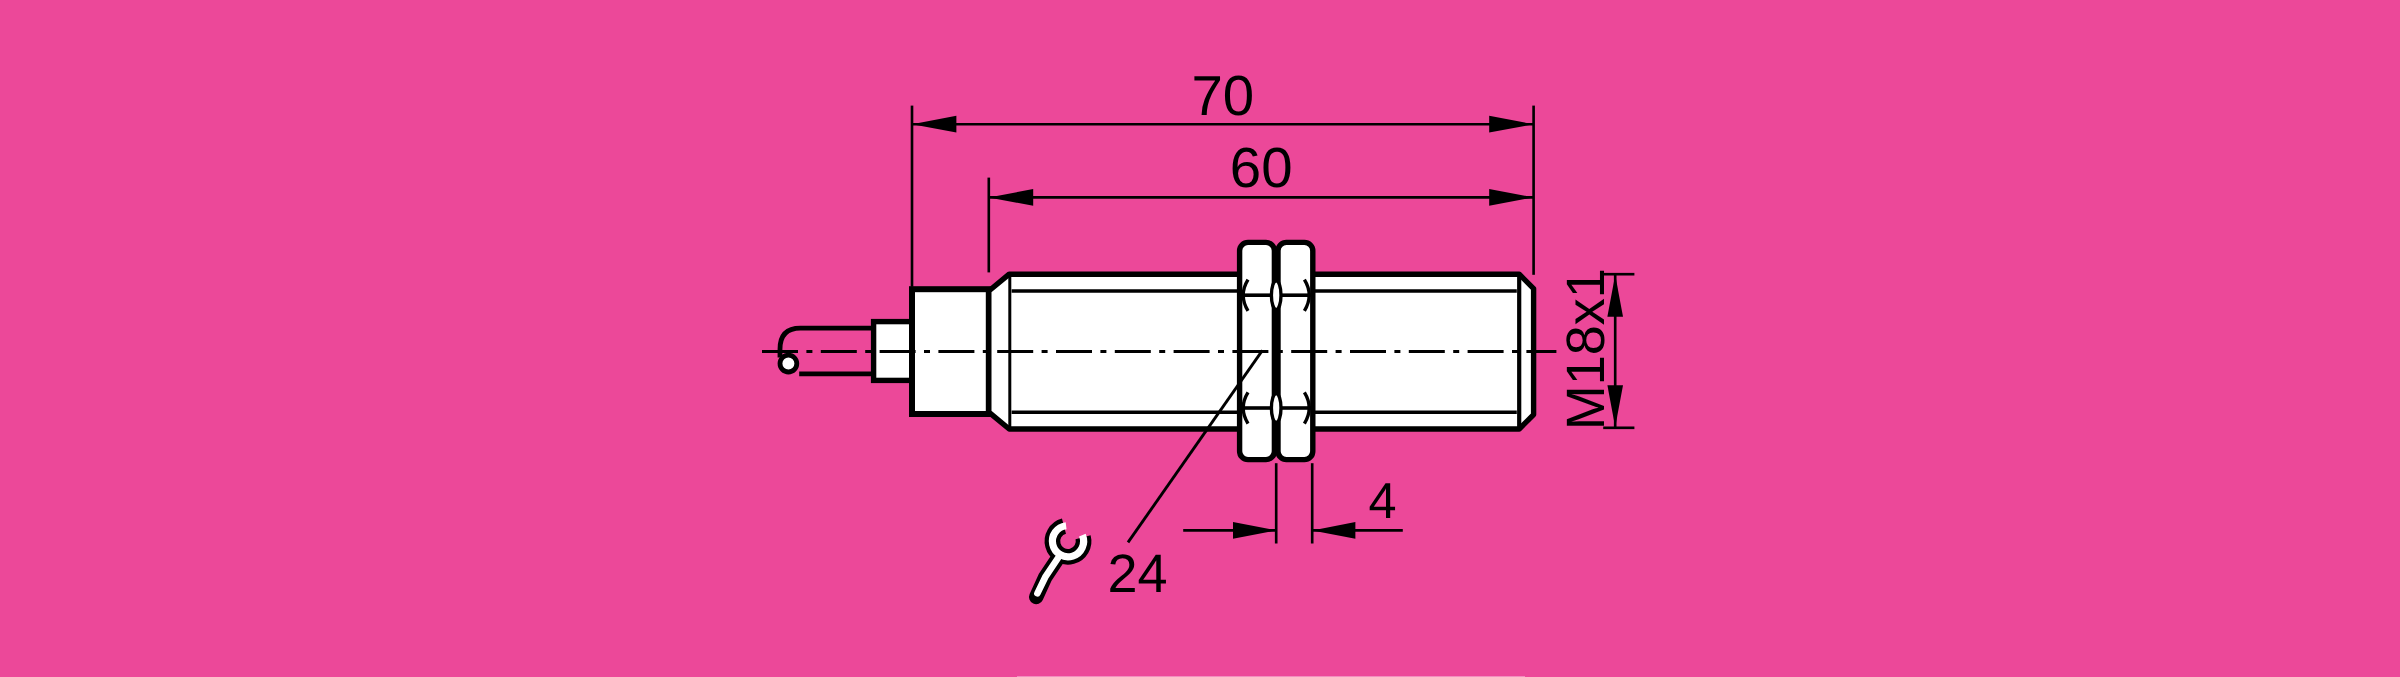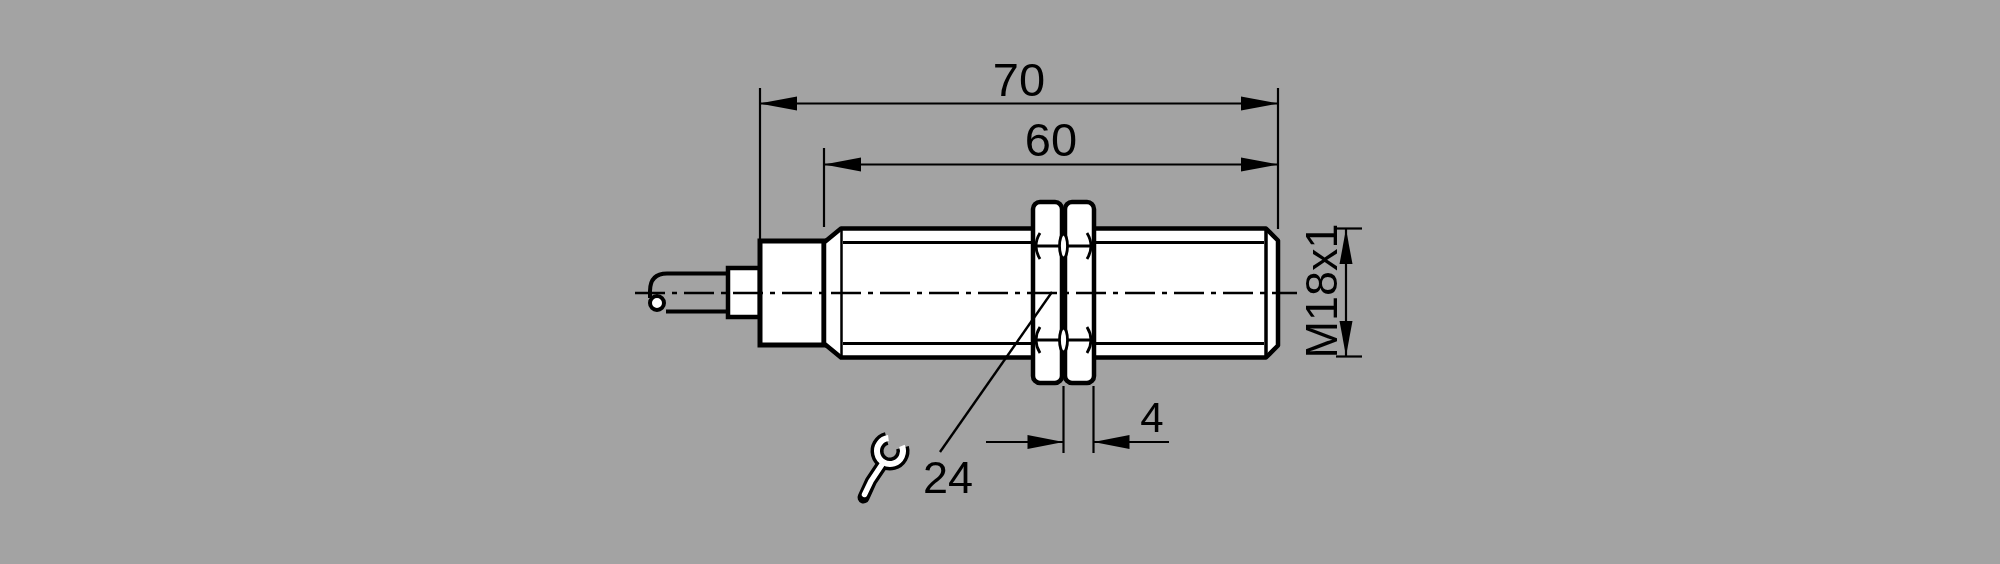--- a/index.html
+++ b/index.html
@@ -4,21 +4,21 @@
 <style>
   html, body {
     margin: 0;
     padding: 0;
     background: #ffffff;
   }
   .stage {
     position: relative;
     width: 2000px;
     height: 564px;
-    background: #a3a3a3;
+    background: #ec4899;
     overflow: hidden;
   }
   svg { display: block; }
   text {
     font-family: "Liberation Sans", "DejaVu Sans", sans-serif;
     fill: #000000;
   }
   .dim-text   { font-size: 47px; }
   .dim-text-m { font-size: 45px; }
   .dim-text-s { font-size: 42px; }

